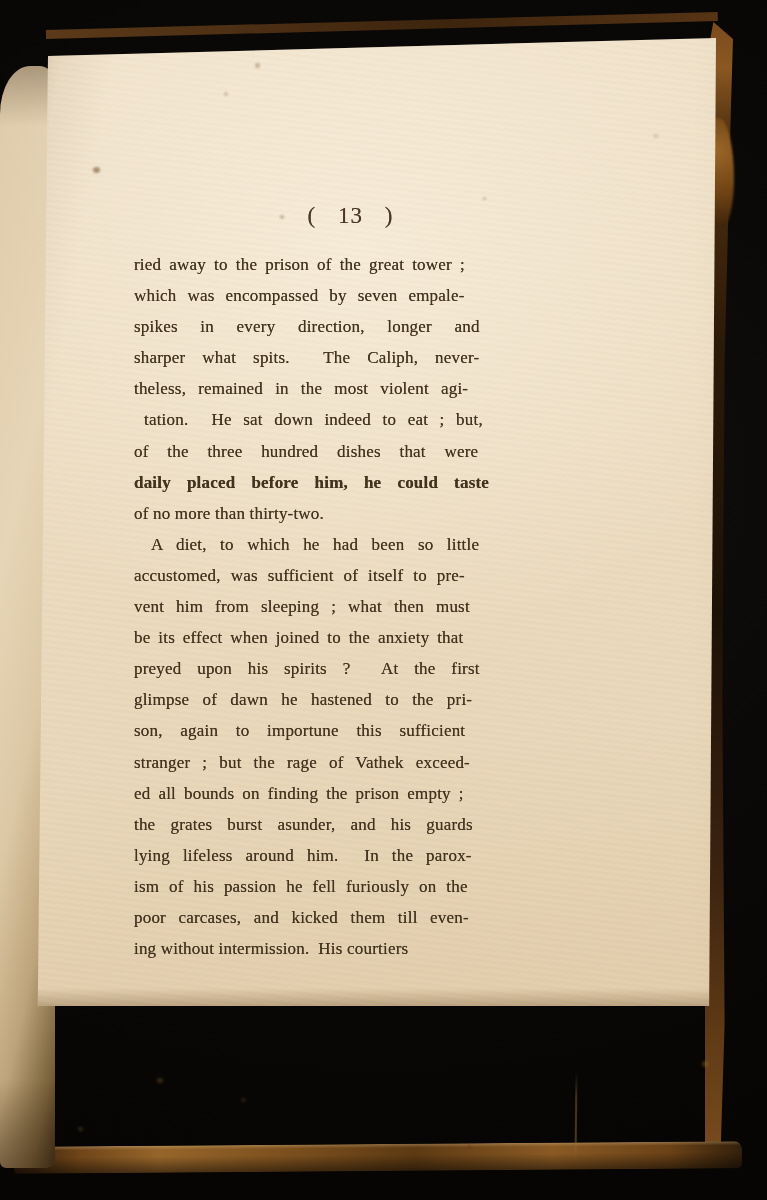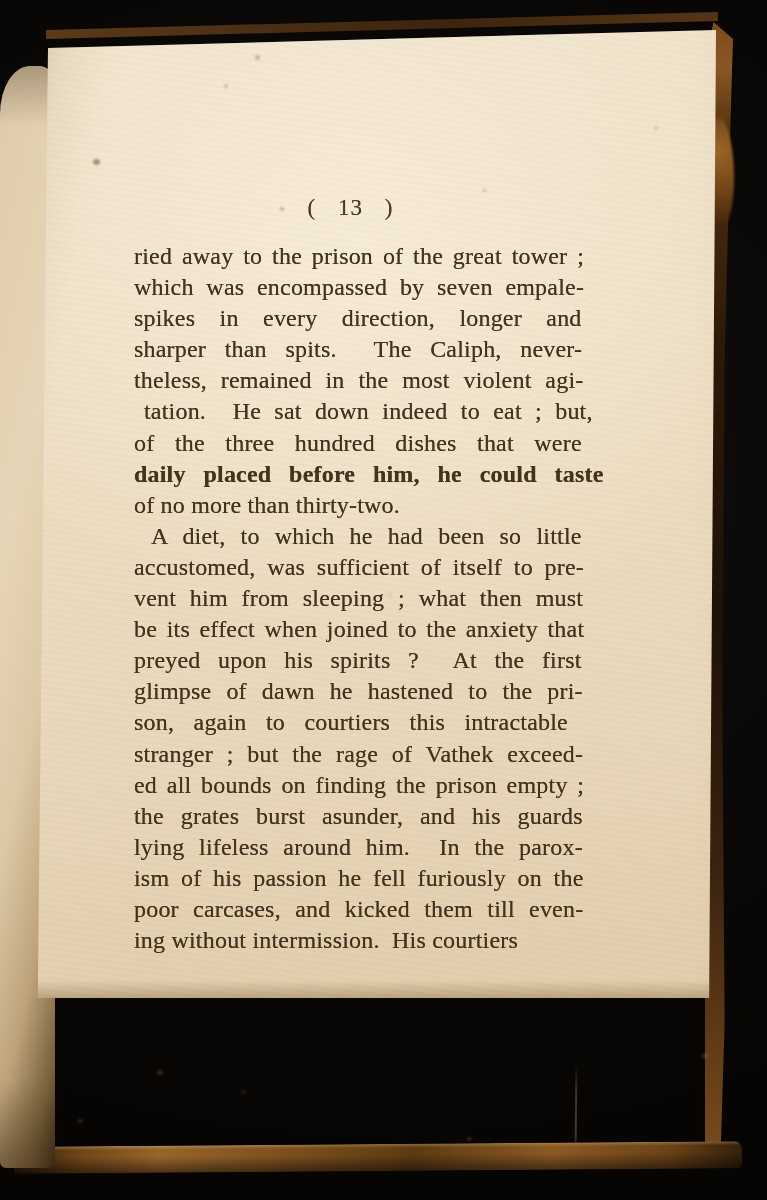--- a/index.html
+++ b/index.html
@@ -37,21 +37,21 @@
   }
   .cover-bottom{
     position:absolute;left:14px;top:1144px;width:728px;height:27px;
     transform:rotate(-0.45deg);border-radius:3px 8px 5px 3px;
     background:
       linear-gradient(to bottom, rgba(240,215,165,0.30) 0px, rgba(240,215,165,0) 4px, rgba(0,0,0,0.0) 40%, rgba(0,0,0,0.45) 95%),
       linear-gradient(to right, #2e1c0a 0%, #6f4519 9%, #96652a 20%, #7b4f1d 38%, #5d3a13 55%, #8a5a24 74%, #6b4217 90%, #33200b 100%);
   }
   
   .page{
-    position:absolute;left:0;top:8px;width:767px;height:990px;
+    position:absolute;left:0;top:16px;width:767px;height:990px;
     clip-path:polygon(48px 40px, 716px 22px, 708px 1147px, 36px 1152px);
     background:
       repeating-linear-gradient(7deg, rgba(120,90,50,0.018) 0 3px, rgba(255,250,235,0.018) 3px 6px),
       radial-gradient(ellipse 760px 640px at 46% 24%, rgba(255,249,234,0.5), rgba(255,249,234,0) 62%),
       linear-gradient(100deg, rgba(58,40,18,0.55) 0px, rgba(92,66,34,0.25) 30px, rgba(125,98,62,0.09) 68px, rgba(125,98,62,0) 120px),
       linear-gradient(to left, rgba(150,112,62,0.20), rgba(150,112,62,0.05) 30px, rgba(150,112,62,0) 75px),
       linear-gradient(to bottom, rgba(95,62,28,0.40), rgba(95,62,28,0) 12px),
       linear-gradient(to top, rgba(112,80,42,0.35), rgba(112,80,42,0) 18px),
       linear-gradient(175deg, #f0e1c9 8%, #ecdcc1 45%, #e9d7ba 72%, #e2cead 96%);
   }
@@ -63,21 +63,21 @@
   .spot{position:absolute;border-radius:50%;}
   
   .page-number{
     position:absolute;left:134px;top:184px;width:433px;
     text-align:center;font-size:23px;line-height:31px;
     word-spacing:15px;letter-spacing:1px;
     color:#4a3926;text-shadow:0 0 0.6px rgba(74,57,38,0.7);
   }
   .text-block{
     position:absolute;left:134px;top:233px;width:433px;
-    font-size:24px;line-height:31.1px;color:#42331f;
+    font-size:17px;line-height:31.1px;color:#42331f;
     text-shadow:0 0 0.65px rgba(66,51,31,0.8);
     letter-spacing:0.2px;
   }
   .line{height:31.1px;overflow:visible;white-space:nowrap;}
   .line .lt{white-space:pre;}
   .line.indent{padding-left:17px;}
 </style>
 </head>
 <body>
 
@@ -88,33 +88,33 @@
   <div class="cover-bottom"></div>
   <div class="gutter-page"></div>
 
   <div class="page">
     <div class="crease-line"></div>
     <div class="page-number">( 13 )</div>
     <div class="text-block">
         <div class="line"><span class="lt" style="word-spacing: 3.63194px;">ried away to the prison of the great tower ;</span></div>
         <div class="line"><span class="lt" style="word-spacing: 6.52187px; margin-top: 22px;">which was encompassed by seven empale-</span></div>
         <div class="line"><span class="lt" style="word-spacing: 18.1812px;">spikes in every direction, longer and</span></div>
-        <div class="line"><span class="lt" style="word-spacing: 12.4635px;">sharper than spits.  The Caliph, never-</span></div>
+        <div class="line"><span class="lt" style="word-spacing: 12.4635px;">sharper what spits.  The Caliph, never-</span></div>
         <div class="line"><span class="lt" style="word-spacing: 7.63802px;">theless, remained in the most violent agi-</span></div>
         <div class="line"><span class="lt" style="word-spacing: 7.10069px; margin-left: 10px;">tation.  He sat down indeed to eat ; but,</span></div>
         <div class="line"><span class="lt" style="word-spacing: 14.3047px;">of the three hundred dishes that were</span></div>
         <div class="line"><span class="lt" style="word-spacing: 11.5781px; font-weight: bold;">daily placed before him, he could taste</span></div>
         <div class="line end"><span class="lt">of no more than thirty-two.</span></div>
         <div class="line indent"><span class="lt" style="word-spacing: 8.9707px;">A diet, to which he had been so little</span></div>
         <div class="line"><span class="lt" style="word-spacing: 5.51823px; margin-top: 24px;">accustomed, was sufficient of itself to pre-</span></div>
         <div class="line"><span class="lt" style="word-spacing: 7.54018px;">vent him from sleeping ; what then must</span></div>
         <div class="line"><span class="lt" style="word-spacing: 3.39453px;">be its effect when joined to the anxiety that</span></div>
         <div class="line"><span class="lt" style="word-spacing: 11.3066px;">preyed upon his spirits ?  At the first</span></div>
         <div class="line"><span class="lt" style="word-spacing: 8.82366px; margin-top: 8px;">glimpse of dawn he hastened to the pri-</span></div>
-        <div class="line"><span class="lt" style="word-spacing: 13.2031px;">son, again to courtiers this intractable</span></div>
+        <div class="line"><span class="lt" style="word-spacing: 13.2031px;">son, again to importune this sufficient</span></div>
         <div class="line"><span class="lt" style="word-spacing: 7.55804px;">stranger ; but the rage of Vathek exceed-</span></div>
         <div class="line"><span class="lt" style="word-spacing: 3.54102px;">ed all bounds on finding the prison empty ;</span></div>
         <div class="line"><span class="lt" style="word-spacing: 10.625px;">the grates burst asunder, and his guards</span></div>
         <div class="line"><span class="lt" style="word-spacing: 8.49107px;">lying lifeless around him.  In the parox-</span></div>
         <div class="line"><span class="lt" style="word-spacing: 5.45703px;">ism of his passion he fell furiously on the</span></div>
         <div class="line"><span class="lt" style="word-spacing: 8.10677px;">poor carcases, and kicked them till even-</span></div>
         <div class="line end"><span class="lt">ing without intermission.  His courtiers</span></div>
       </div>
   <div class="spot" style="left: 93px; top: 151px; width: 7px; height: 6px; background: rgba(110, 75, 38, 0.55); filter: blur(0.8px);"></div>
       <div class="spot" style="left: 255px; top: 47px; width: 5px; height: 5px; background: rgba(130, 95, 55, 0.38); filter: blur(1px);"></div>

